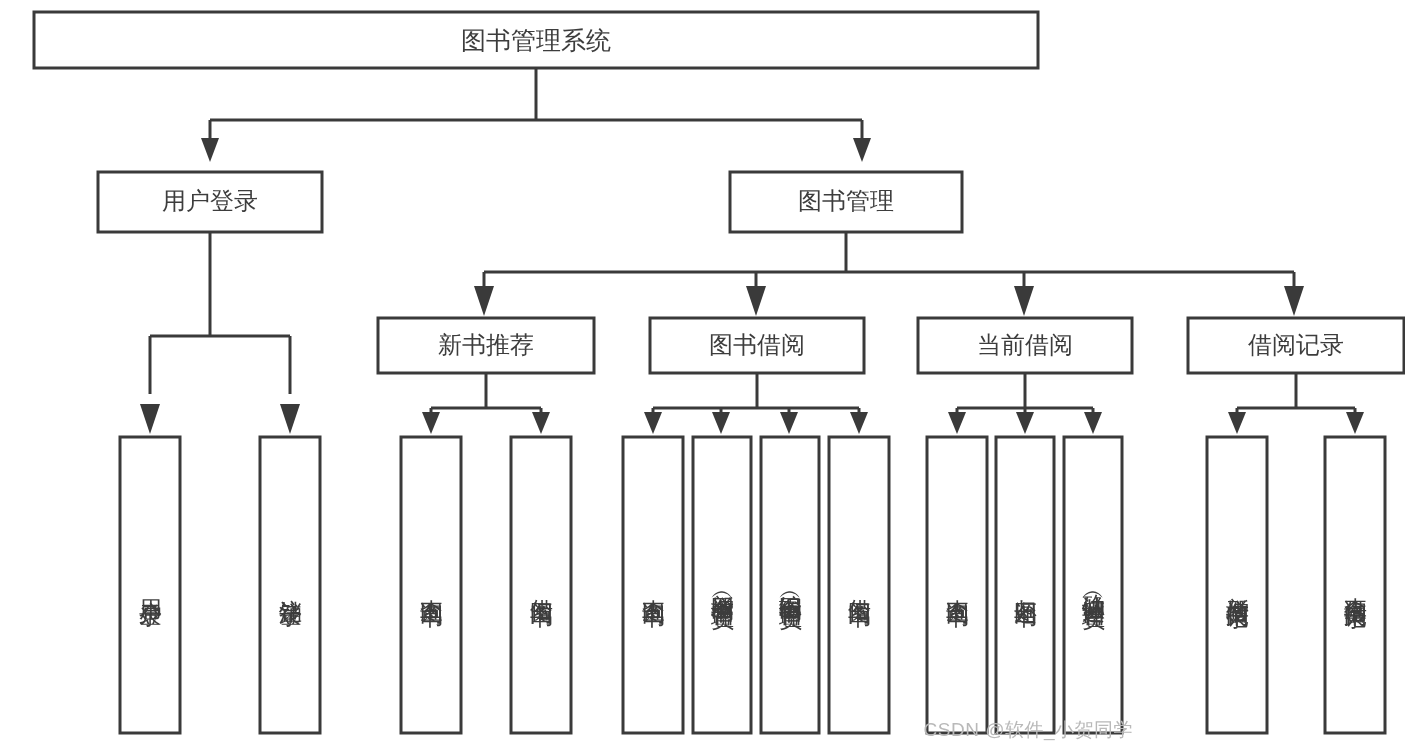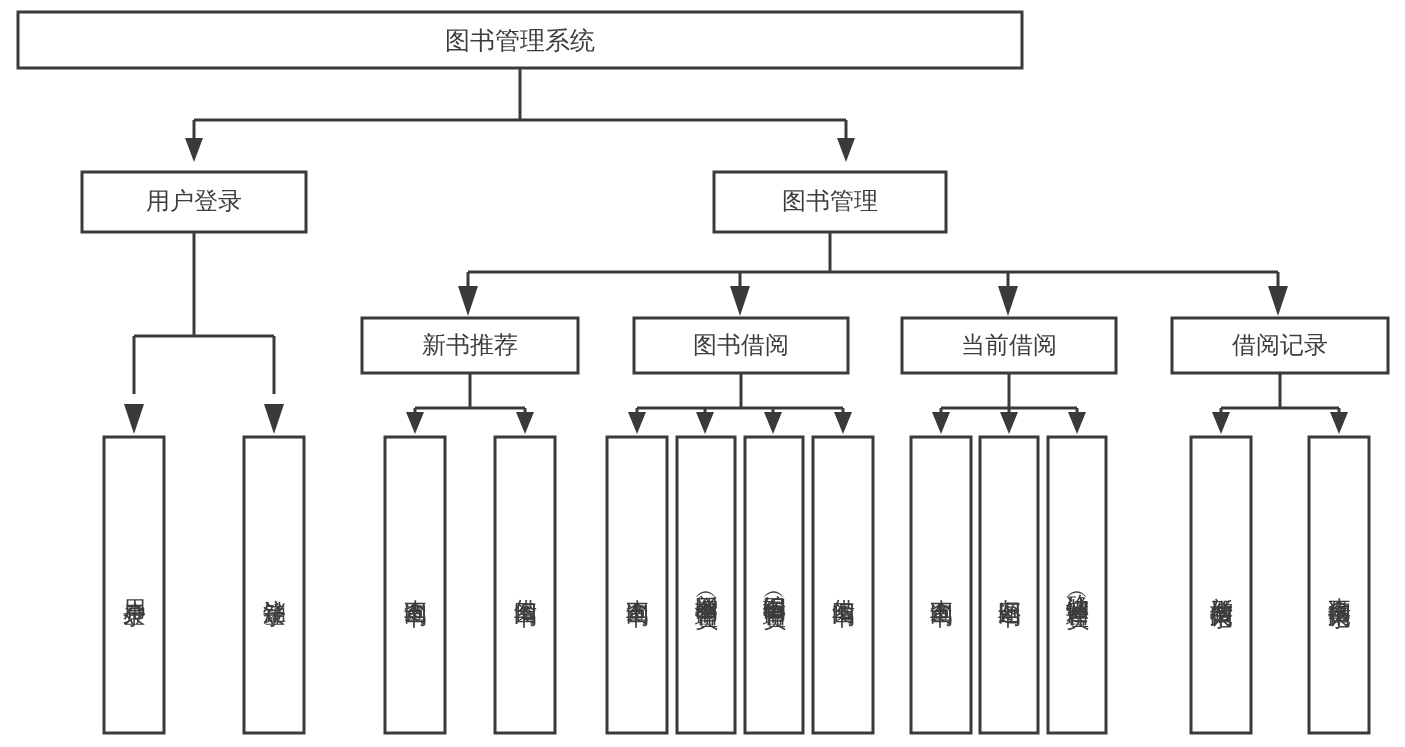--- a/index.html
+++ b/index.html
@@ -9,21 +9,21 @@
   }
   body {
     width: 1405px;
     height: 747px;
     font-family: "Liberation Sans", "DejaVu Sans", sans-serif;
     overflow: hidden;
     position: relative;
   }
   #diagram-root {
     position: absolute;
-    left: 0;
+    left: 16px;
     top: 0;
     width: 1125px;
     height: 747px;
   }
   svg.tree {
     display: block;
     width: 1405px;
     height: 747px;
   }
   .node-rect {
@@ -251,14 +251,15 @@
     <span class="leaf-label">确认归还（管理员）</span>
   </div>
 
   <div class="leaf-label-wrap" style="left:1191px; top:437px; width:60px; height:296px;">
     <span class="leaf-label">新增借阅记录</span>
   </div>
   <div class="leaf-label-wrap" style="left:1309px; top:437px; width:60px; height:296px;">
     <span class="leaf-label">查询借阅记录</span>
   </div>
 
+  <div class="watermark">CSDN @软件_小贺同学</div>
 
 </div>
 
 </body></html>

